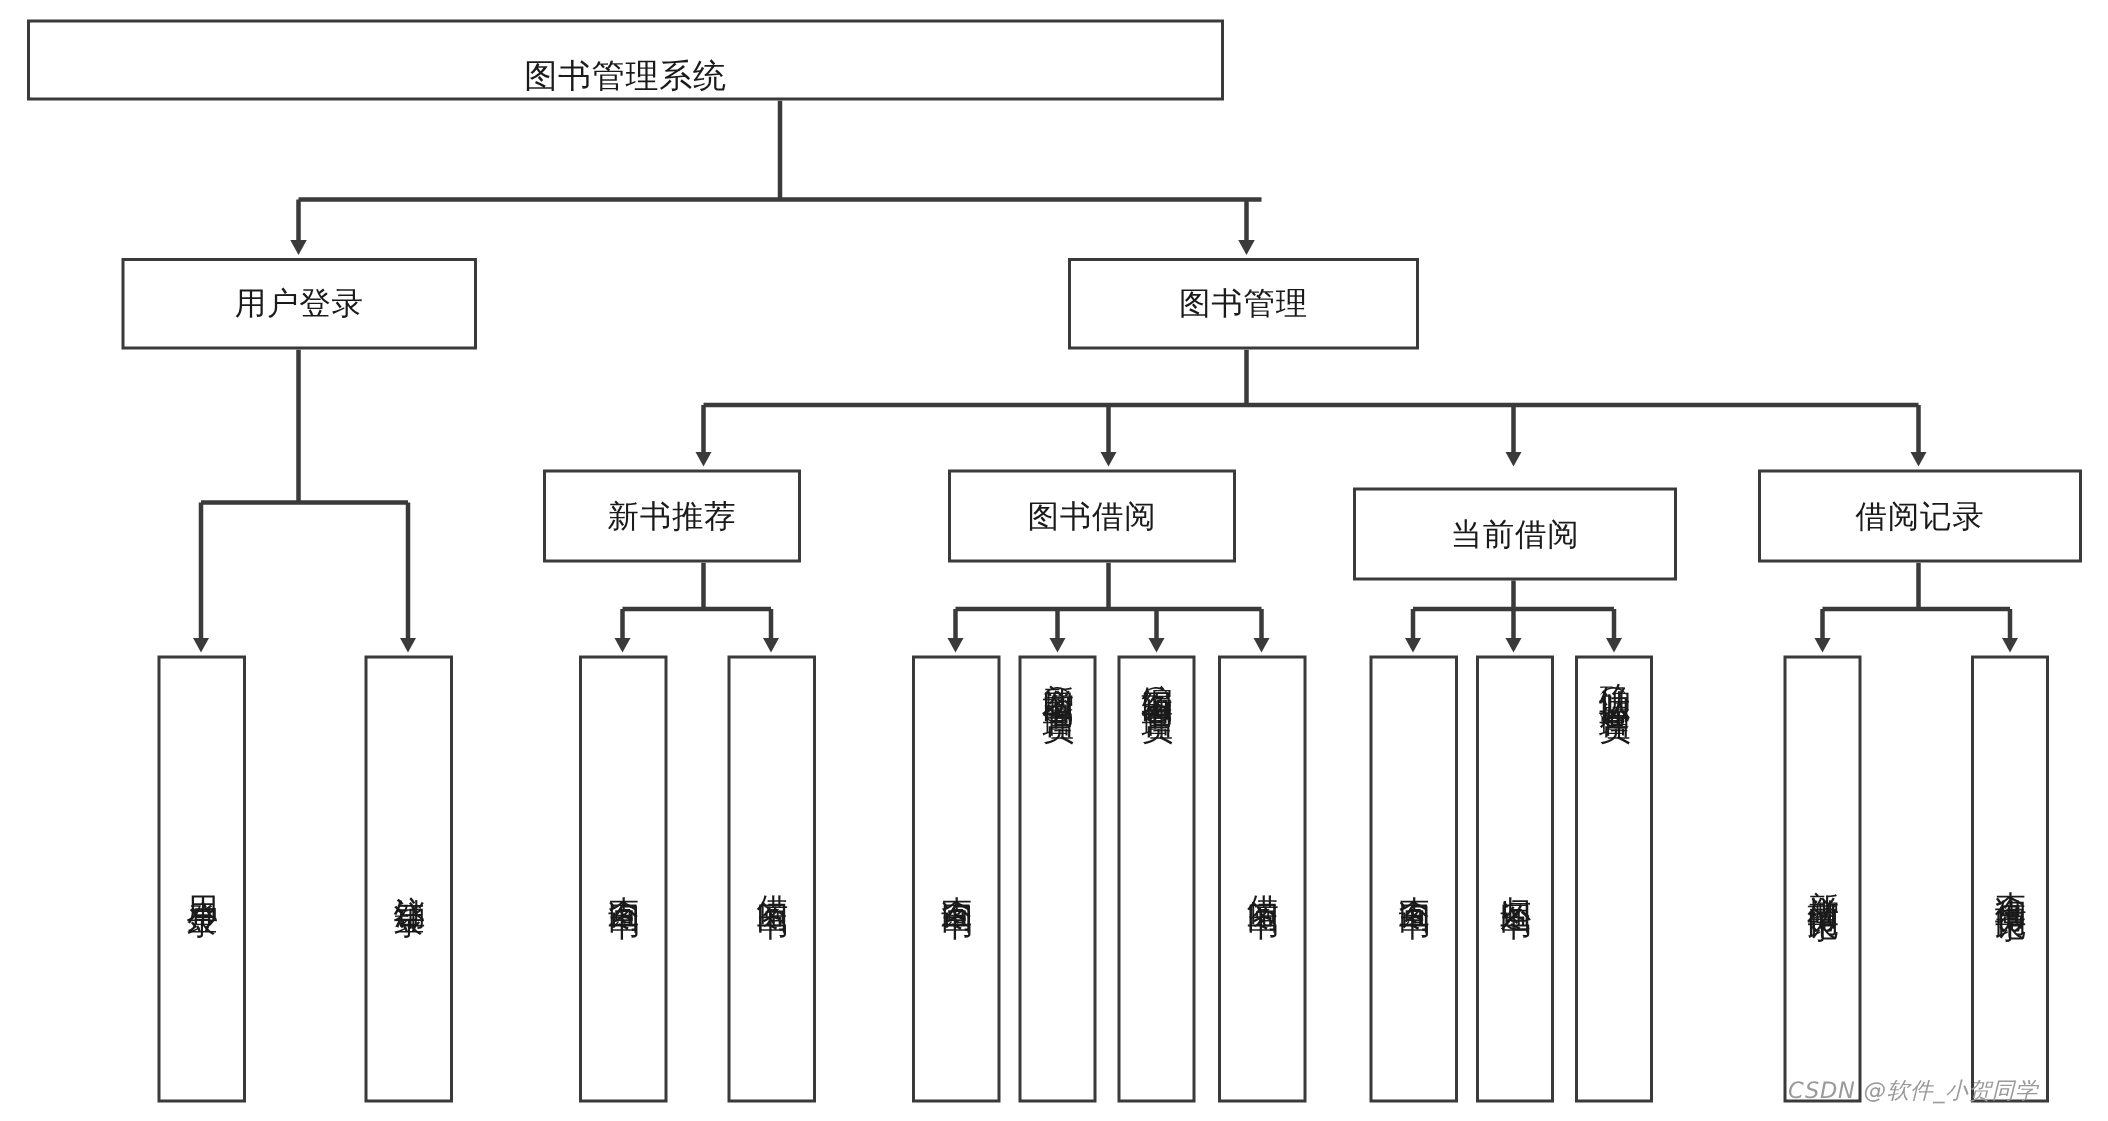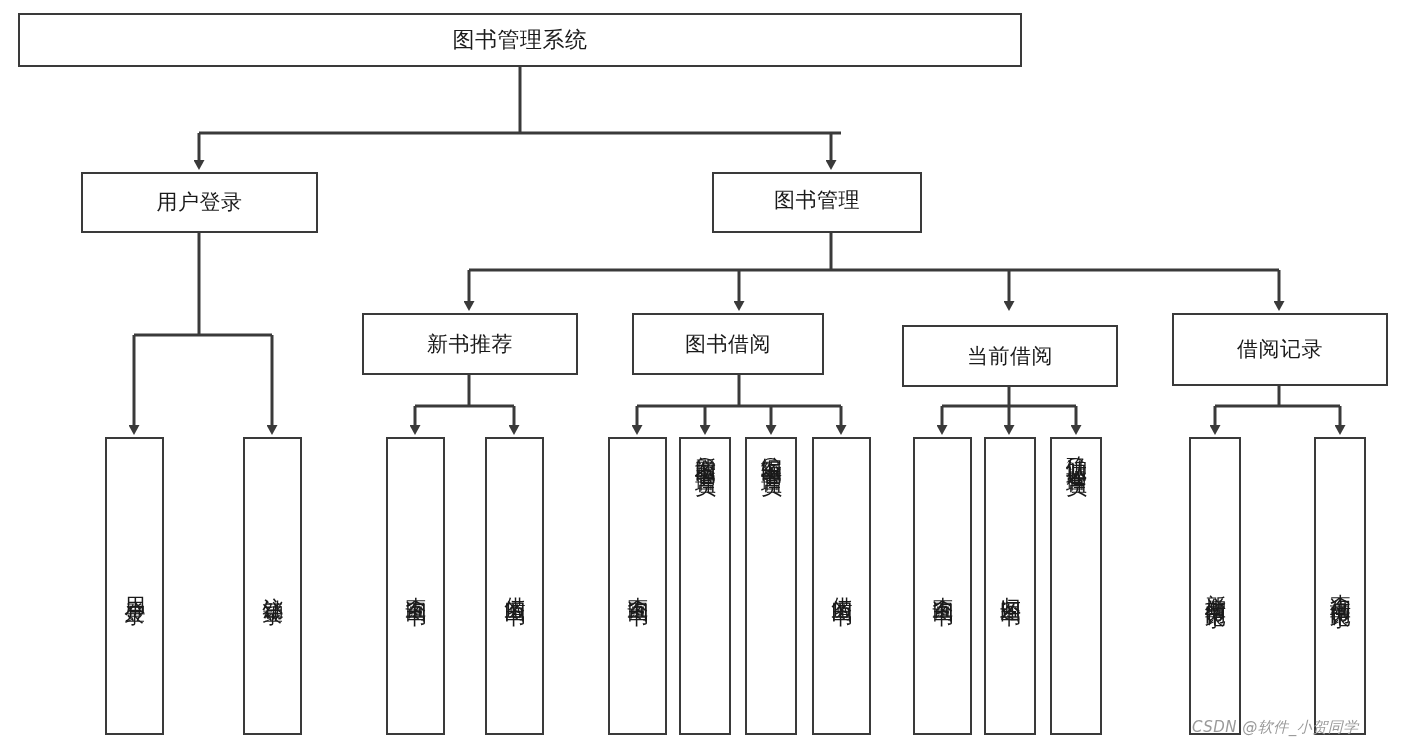--- a/index.html
+++ b/index.html
@@ -124,41 +124,41 @@
       <path d="M1009,406 L1009,426" marker-end="url(#arrow)"></path>
       <path d="M1076,406 L1076,426" marker-end="url(#arrow)"></path>
 
       <path d="M1279,375 L1279,406"></path>
       <path d="M1215,406 L1340,406"></path>
       <path d="M1215,406 L1215,426" marker-end="url(#arrow)"></path>
       <path d="M1340,406 L1340,426" marker-end="url(#arrow)"></path>
     </g>
   </svg>
 
-  <div class="node horiz root" style="left:18px; top:13px; width:1004px; height:54px;">
+  <div class="node horiz root" style="left:18px; top:13px; width:798px; height:54px;align-items:flex-end;">
     <span class="label">图书管理系统</span>
   </div>
 
   <div class="node horiz" style="left:81px; top:172px; width:237px; height:61px;">
     <span class="label">用户登录</span>
   </div>
-  <div class="node horiz" style="left:712px; top:172px; width:210px; height:61px;font-family:Liberation Mono, monospace;">
+  <div class="node horiz" style="left:712px; top:172px; width:234px; height:61px;">
     <span class="label">图书管理</span>
   </div>
 
-  <div class="node horiz" style="left:362px; top:313px; width:216px; height:62px;">
+  <div class="node horiz" style="left:362px; top:313px; width:172px; height:62px;">
     <span class="label">新书推荐</span>
   </div>
   <div class="node horiz" style="left:632px; top:313px; width:192px; height:62px;">
     <span class="label">图书借阅</span>
   </div>
   <div class="node horiz" style="left:902px; top:325px; width:216px; height:62px;">
     <span class="label">当前借阅</span>
   </div>
-  <div class="node horiz" style="left:1172px; top:313px; width:216px; height:73px;">
+  <div class="node horiz" style="left:1172px; top:313px; width:216px; height:62px;">
     <span class="label">借阅记录</span>
   </div>
 
   <div class="node vert vcenter" style="left:105px; top:437px; width:59px; height:298px;">
     <span class="label">用户登录</span>
   </div>
   <div class="node vert vcenter" style="left:243px; top:437px; width:59px; height:298px;">
     <span class="label">注销登录</span>
   </div>
 

